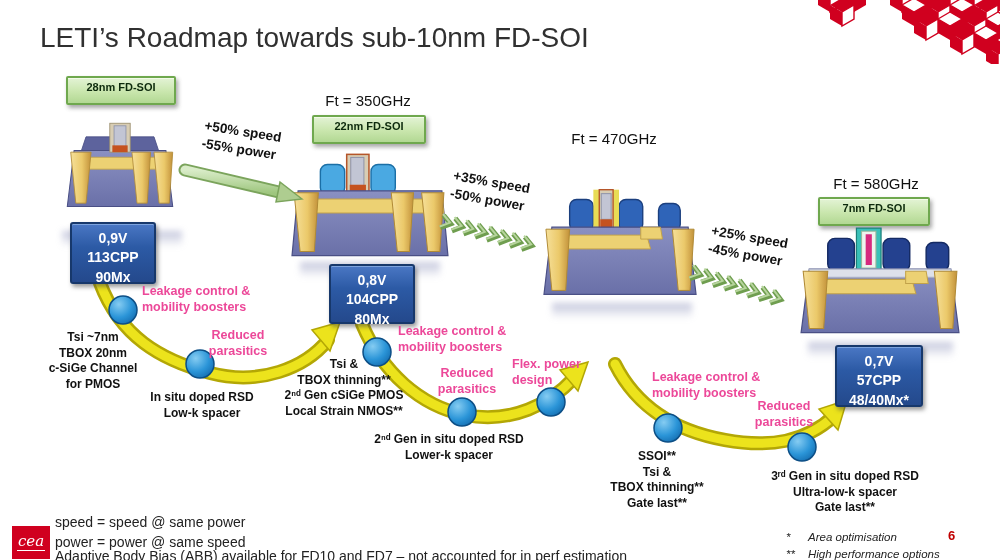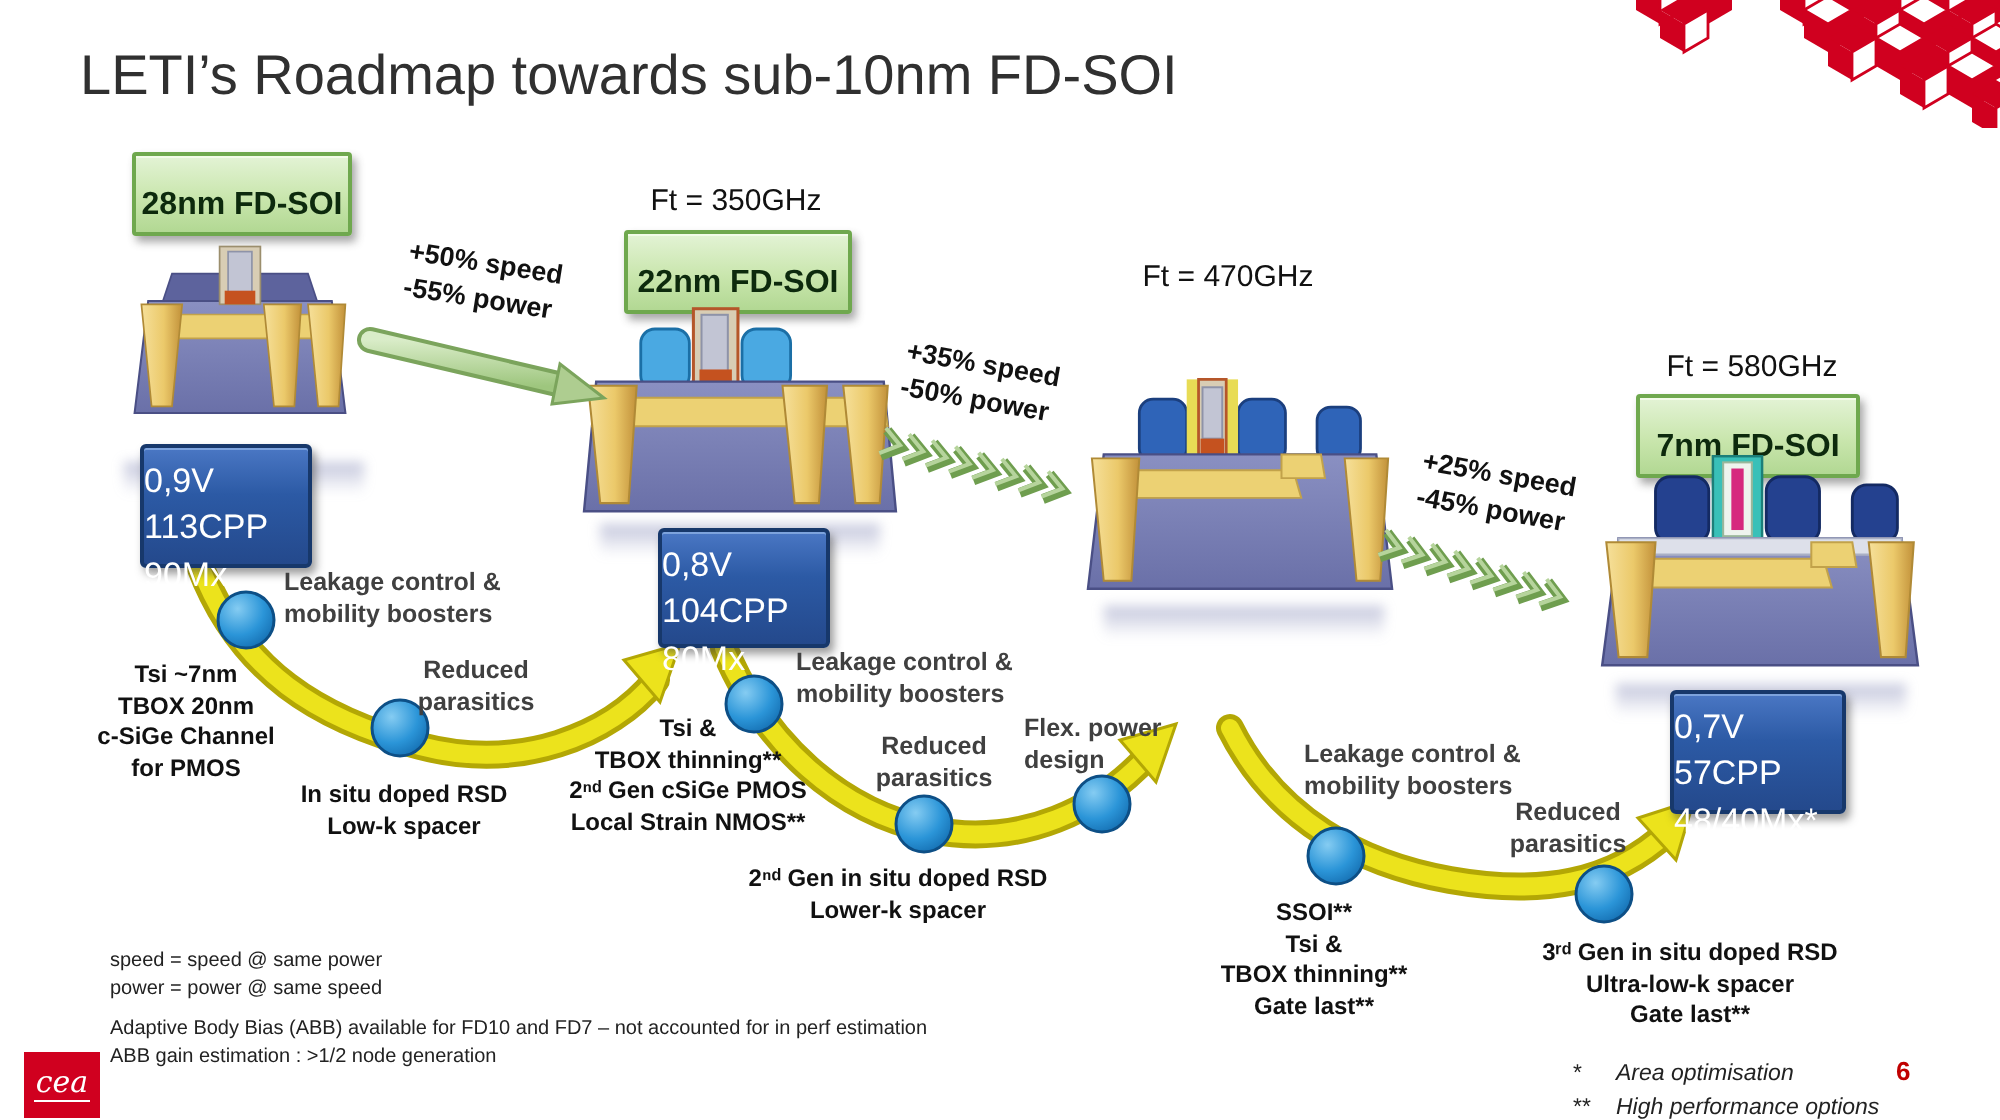--- a/index.html
+++ b/index.html
@@ -1,32 +1,32 @@
 <!DOCTYPE html>
 <html><head>
 <meta charset="utf-8">
 <style>
   html,body{margin:0;padding:0;background:#e8e8e8;}
   .slide{position:relative;width:1000px;height:560px;background:#ffffff;overflow:hidden;
          font-family:"Liberation Sans",sans-serif;color:#1a1a1a;}
   .page-title{position:absolute;left:40px;top:22px;font-size:28px;font-weight:normal;color:#303030;letter-spacing:0px;}
   .ft-label{position:absolute;font-size:15px;font-weight:normal;color:#111;text-align:center;}
-  .node-label{position:absolute;font-size:16px;font-weight:bold;color:#0d2a0d;text-align:center;
+  .node-label{position:absolute;font-size:11px;font-weight:bold;color:#0d2a0d;text-align:center;
       background:linear-gradient(180deg,#e3f3d5 0%,#c9e6ad 55%,#b2d893 100%);
-      border:2px solid #6fa84e;border-radius:2px;padding-top:16px;
+      border:2px solid #6fa84e;border-radius:2px;padding-top:3px;
       box-shadow:2px 3px 4px rgba(60,60,60,.45), inset 0 1px 0 #f2fbe8;}
-  .spec-box{position:absolute;font-size:17px;font-weight:normal;color:#ffffff;line-height:1.38;
+  .spec-box{position:absolute;font-size:14px;font-weight:bold;color:#ffffff;text-align:center;line-height:1.38;
       background:linear-gradient(180deg,#4a77c4 0%,#2c5aa5 40%,#24498c 100%);
       border:2px solid #17386b;border-radius:3px;padding-top:5px;
       box-shadow:2px 3px 4px rgba(60,60,60,.5), inset 0 1px 0 #7da3dd;z-index:5;}
   .trans-label{position:absolute;font-size:13.5px;font-weight:bold;color:#111;line-height:1.3;
       transform-origin:left top;z-index:6;white-space:nowrap;}
-  .red-note{position:absolute;font-size:12.5px;font-weight:bold;color:#404040;line-height:1.25;z-index:6;}
+  .red-note{position:absolute;font-size:12.5px;font-weight:bold;color:#ec4899;line-height:1.25;z-index:6;}
   .black-note{position:absolute;font-size:12px;font-weight:bold;color:#111;line-height:1.3;text-align:center;z-index:6;}
-  .footnote{position:absolute;font-size:10px;color:#222;line-height:1.4;z-index:6;}
+  .footnote{position:absolute;font-size:14px;color:#222;line-height:1.4;z-index:6;margin-top:39px;}
   .footnote-right{position:absolute;font-size:11.5px;font-style:italic;color:#222;line-height:1.45;z-index:6;}
   .footnote-right .row{display:flex;}
   .footnote-right .marker{width:22px;font-style:italic;}
   .page-number{position:absolute;left:948px;top:528px;font-size:13px;font-weight:bold;color:#c00000;z-index:6;}
   .cea-logo{position:absolute;left:12px;top:526px;width:38px;height:33px;background:#d0001f;
       display:flex;align-items:center;justify-content:center;z-index:6;}
   .cea-logo span{color:#fff;font-family:"DejaVu Serif",serif;font-style:italic;font-size:15px;
       border-bottom:1px solid #fff;line-height:1.05;padding:0 1px;}
   .reflection{position:absolute;height:16px;background:linear-gradient(180deg,rgba(120,126,175,.45),rgba(120,126,175,0));
       filter:blur(3px);z-index:1;}

